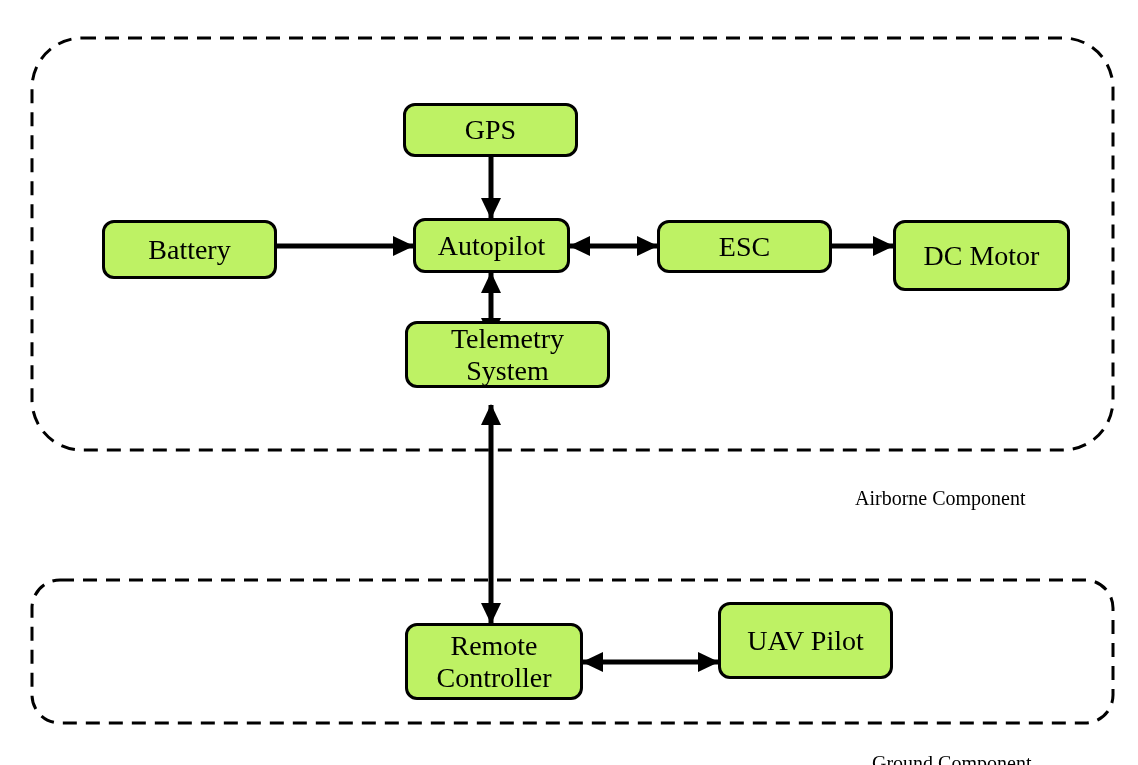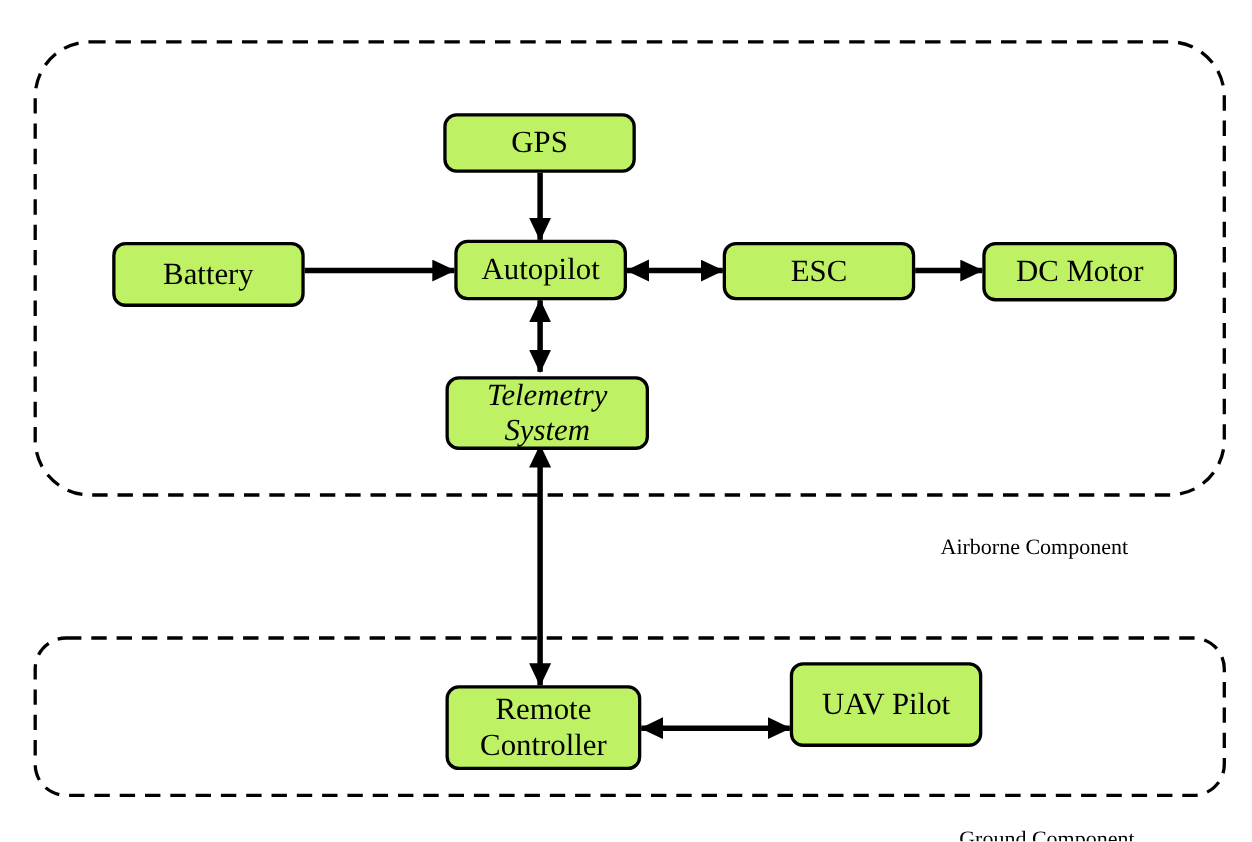--- a/index.html
+++ b/index.html
@@ -40,22 +40,22 @@
     position: absolute;
     font-size: 20px;
     white-space: nowrap;
     z-index: 1;
   }
   
   #node-gps               { left: 403px; top: 103px; width: 175px; height: 54px; }
   #node-battery           { left: 102px; top: 220px; width: 175px; height: 59px; }
   #node-autopilot         { left: 413px; top: 218px; width: 157px; height: 55px; }
   #node-esc               { left: 657px; top: 220px; width: 175px; height: 53px; }
-  #node-dc-motor          { left: 893px; top: 220px; width: 177px; height: 54px; }
-  #node-telemetry         { left: 405px; top: 342px; width: 185px; height: 67px; font-style: italic; }
+  #node-dc-motor          { left: 893px; top: 220px; width: 177px; height: 71px; }
+  #node-telemetry         { left: 405px; top: 321px; width: 205px; height: 67px; }
   #node-remote-controller { left: 405px; top: 623px; width: 178px; height: 77px; }
   #node-uav-pilot         { left: 718px; top: 602px; width: 175px; height: 77px; text-align: right; }
   #label-airborne { left: 855px; top: 487px; }
   #label-ground   { left: 872px; top: 752px; }
 </style>
 </head>
 <body>
 
 <div id="canvas">
 

